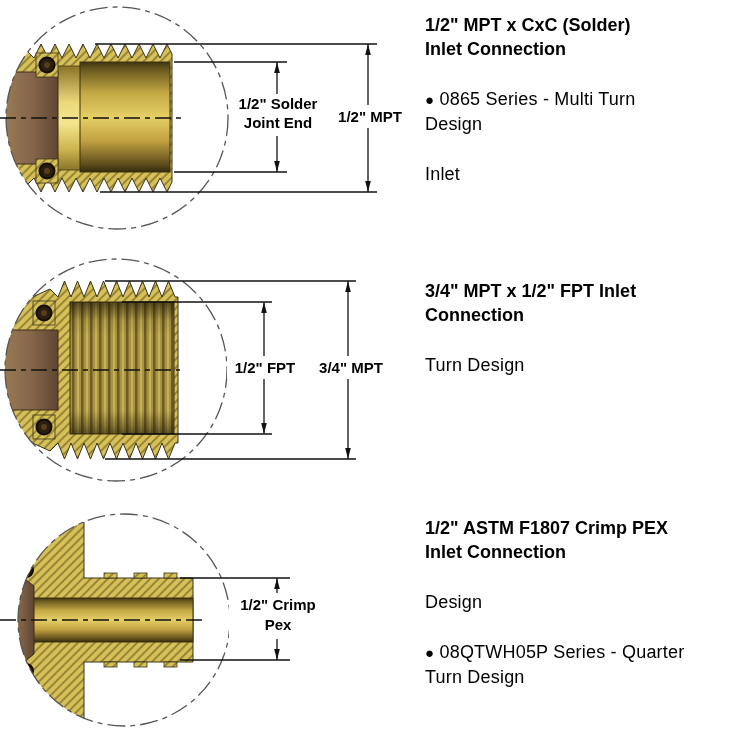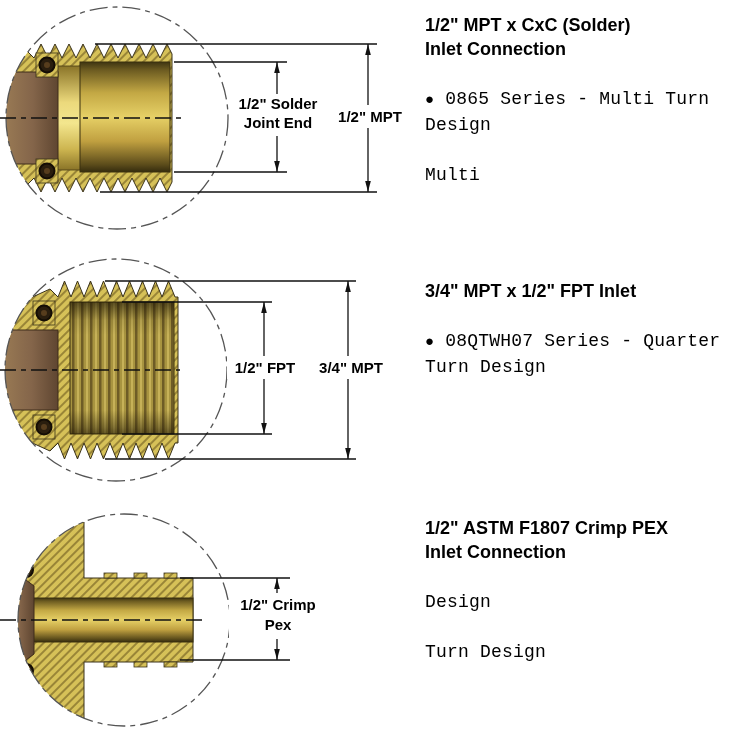--- a/index.html
+++ b/index.html
@@ -8,21 +8,21 @@
   .diagram{position:absolute;left:0;}
   #svg1{top:0;}
   #svg2{top:245;top:245px;}
   #svg3{top:490px;}
   .text-col{position:absolute;left:425px;width:305px;}
   #text1{top:13px;}
   #text2{top:279px;}
   #text3{top:516px;}
   .heading{font-size:18px;font-weight:bold;line-height:24px;margin:0;}
   .heading .hl{display:block;white-space:nowrap;}
-  .bullet{margin:26px 0 0 0;font-size:18px;line-height:24px;letter-spacing:.2px;font-family:Liberation Mono, monospace;}
+  .bullet{margin:26px 0 0 0;font-size:18px;line-height:24px;letter-spacing:.2px;}
   .bullet .line{display:block;white-space:nowrap;}
   .bullet .dot{font-size:15px;}
   svg text{font-family:"Liberation Sans",sans-serif;font-weight:bold;font-size:15px;fill:#000;}
 </style>
 </head>
 <body>
 
 <div id="page">
 
   <svg width="0" height="0" style="position:absolute">
@@ -191,40 +191,41 @@
   <div id="text1" class="text-col">
     <h3 class="heading">
       <span class="hl">1/2" MPT x CxC (Solder)</span>
       <span class="hl">Inlet Connection</span>
     </h3>
     <p class="bullet">
       <span class="line"><span class="dot">●</span> <span>0865 Series - Multi Turn</span></span>
       <span class="line">Design</span>
     </p>
     <p class="bullet">
-      <span class="line">Multi</span>
+      <span class="line">Inlet</span>
     </p>
   </div>
 
   <div id="text2" class="text-col">
     <h3 class="heading">
       <span class="hl">3/4" MPT x 1/2" FPT Inlet</span>
+      <span class="hl">Connection</span>
     </h3>
     <p class="bullet">
-      <span class="line"><span class="dot">●</span> <span>08QTWH07 Series - Quarter</span></span>
       <span class="line">Turn Design</span>
     </p>
   </div>
 
   <div id="text3" class="text-col">
     <h3 class="heading">
       <span class="hl">1/2" ASTM F1807 Crimp PEX</span>
       <span class="hl">Inlet Connection</span>
     </h3>
     <p class="bullet">
       <span class="line">Design</span>
     </p>
     <p class="bullet">
+      <span class="line"><span class="dot">●</span> <span>08QTWH05P Series - Quarter</span></span>
       <span class="line">Turn Design</span>
     </p>
   </div>
 
 </div>
 
 </body></html>

